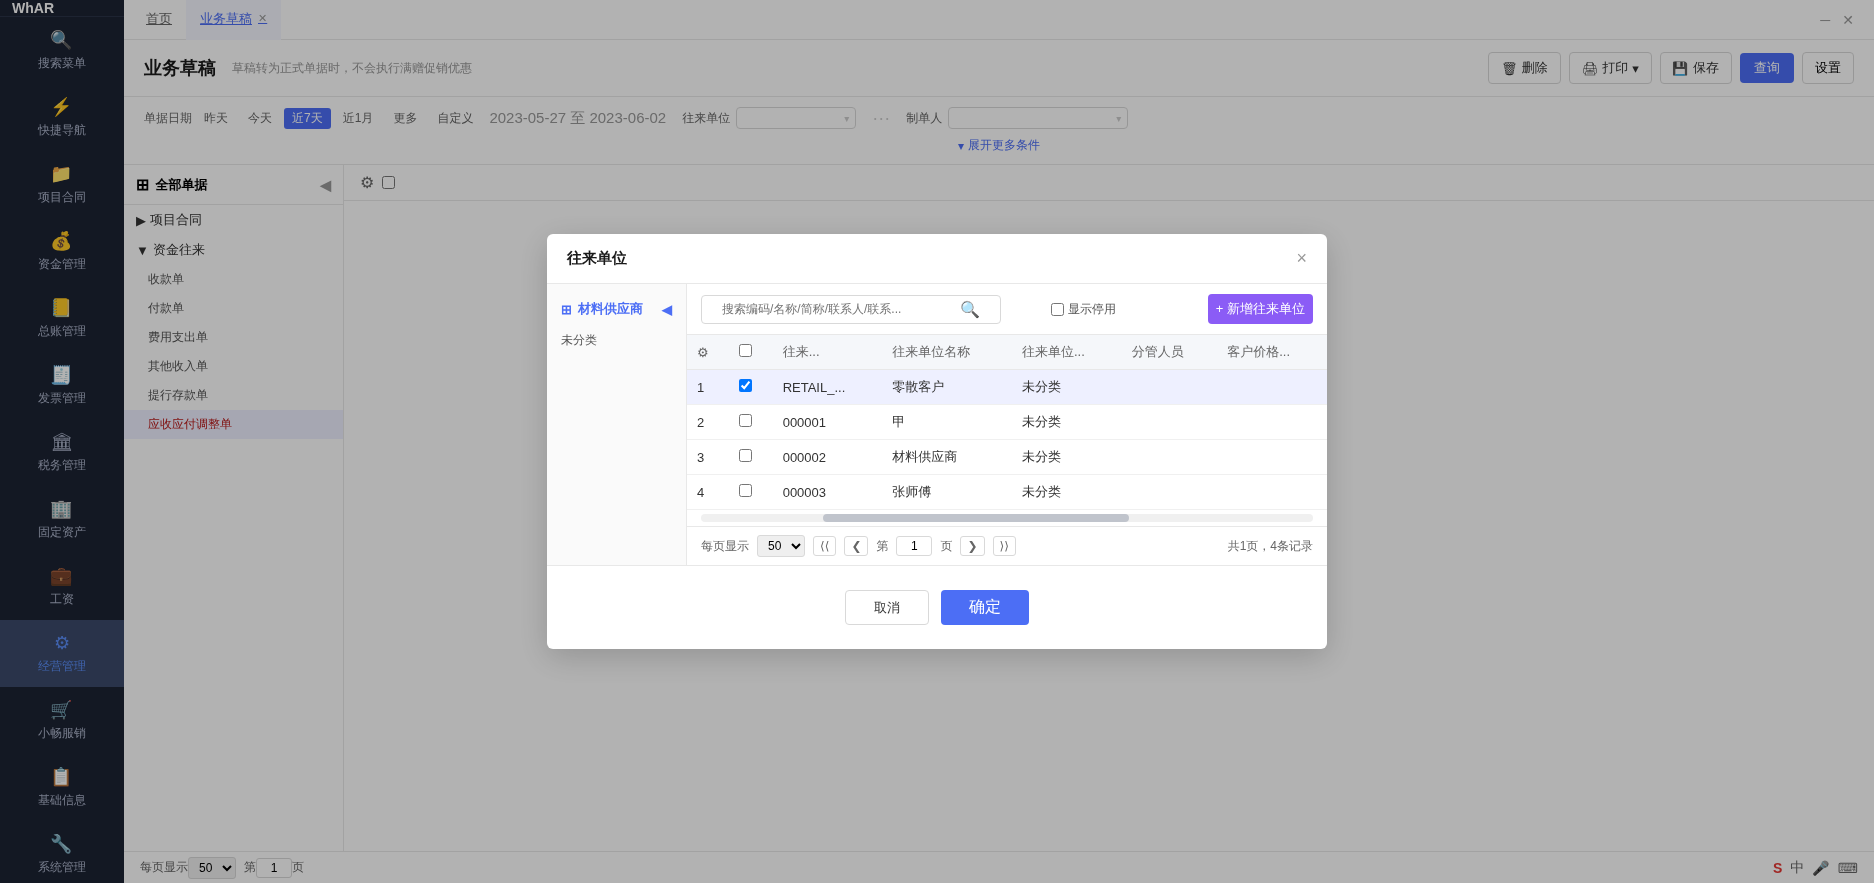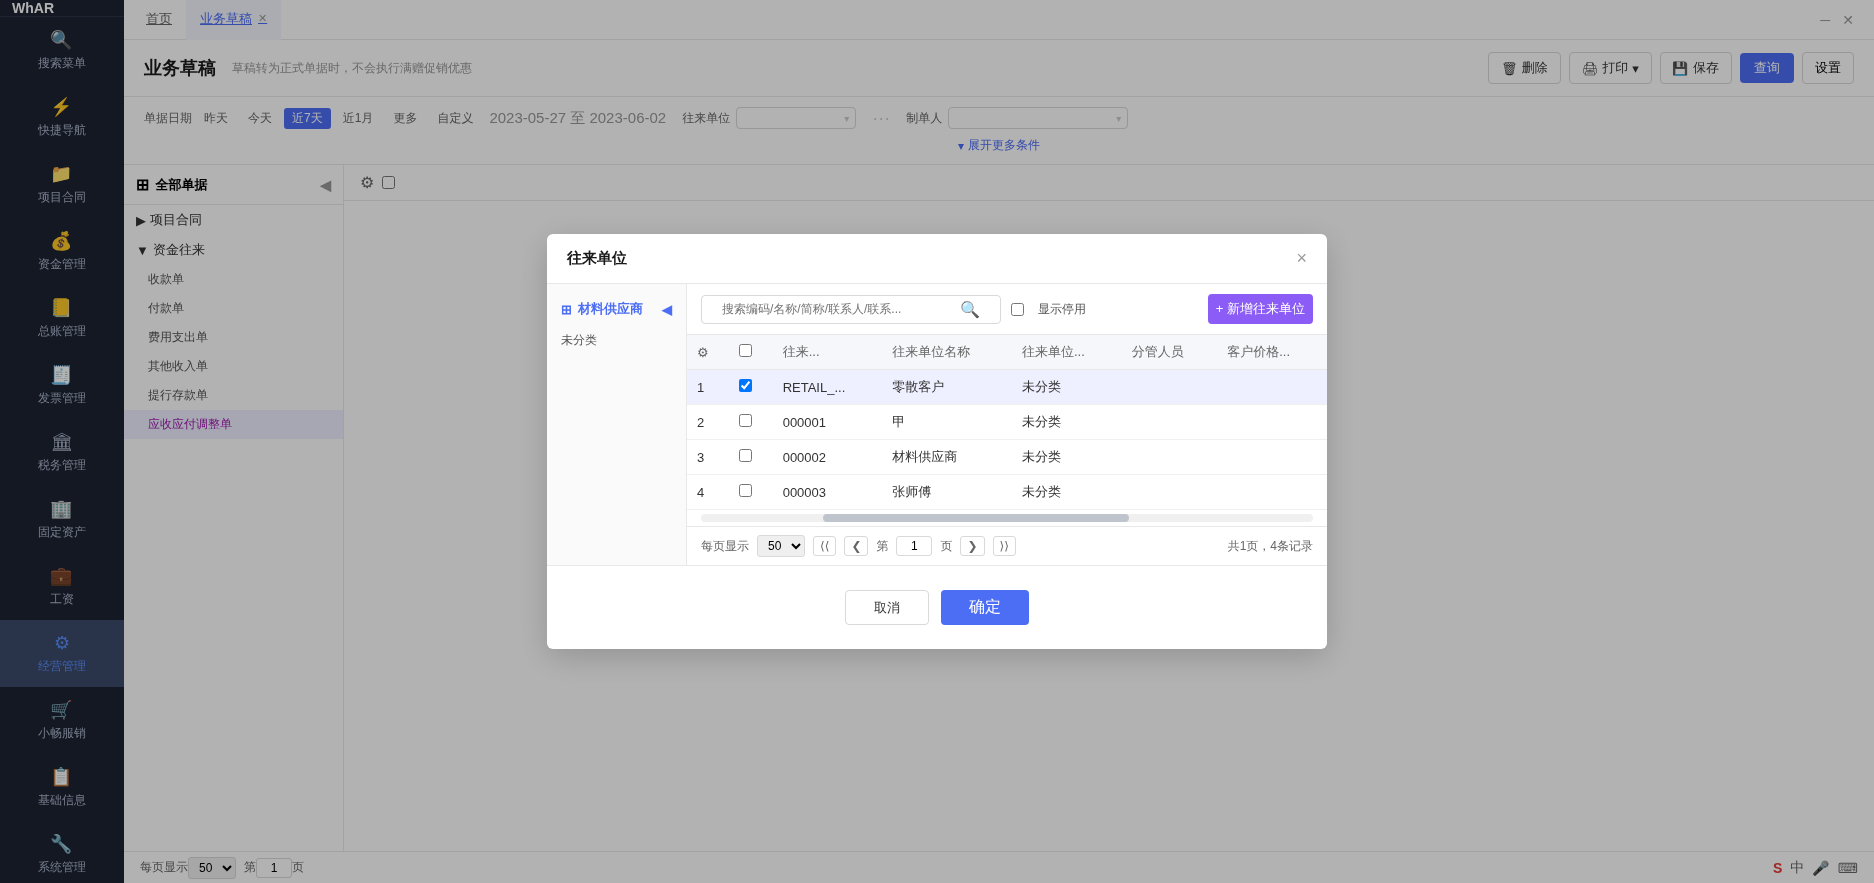--- a/index.html
+++ b/index.html
@@ -225,21 +225,21 @@
       cursor: pointer;
       color: #333;
     }
     .tree-item.sub {
       padding-left: 24px;
       font-size: 12px;
       color: #555;
     }
     .tree-item.sub.highlight {
       background: #eef0ff;
-      color: #a21caf;
+      color: #b91c1c;
     }
     .tree-section {
       display: flex;
       align-items: center;
       gap: 4px;
     }
 
     
     .table-area {
       flex: 1;
@@ -347,23 +347,24 @@
       border: none;
       outline: none;
       font-size: 12px;
       color: #333;
       flex: 1;
       background: transparent;
     }
     .show-disabled {
       display: flex;
       align-items: center;
-      gap: 14px;
+      gap: 4px;
       font-size: 12px;
       color: #555;
+      margin-left: 40px;
     }
     .btn-add-unit {
       margin-left: auto;
       background: #8b5cf6;
       color: #fff;
       border: none;
       border-radius: 4px;
       padding: 6px 8px;
       font-size: 13px;
       cursor: pointer;

